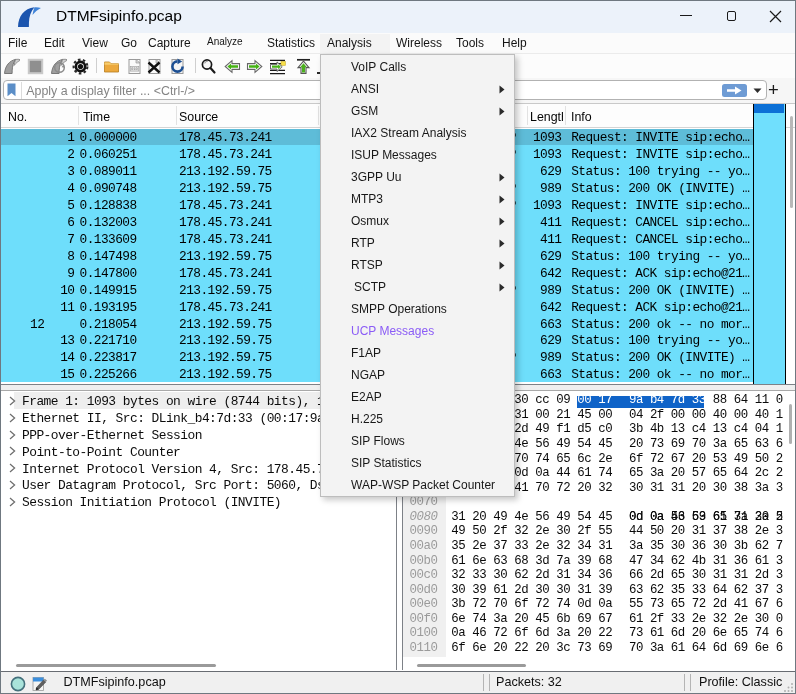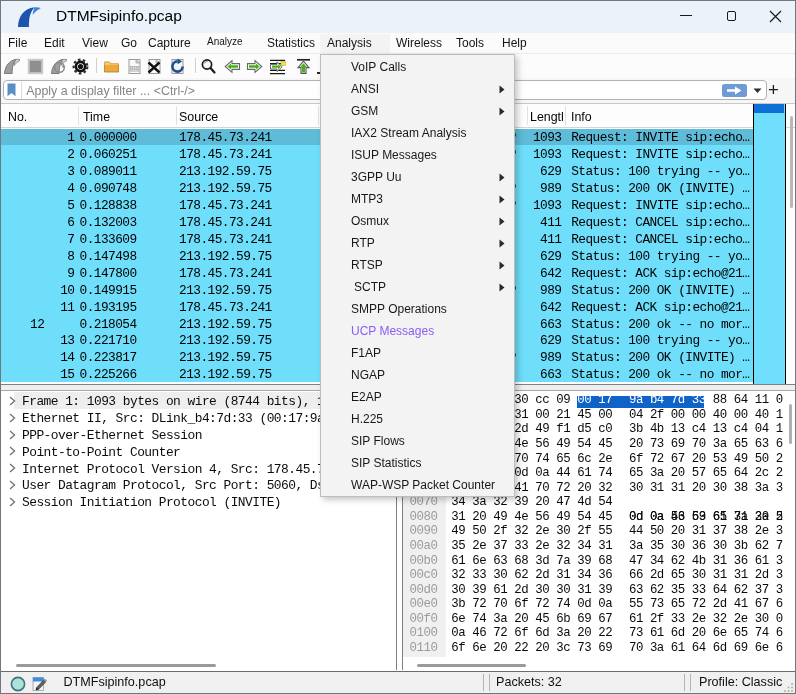--- a/index.html
+++ b/index.html
@@ -307,23 +307,22 @@
 <div style="position:absolute;top:60.52px;font-size:12.4px;letter-spacing:-0.44px;color:#0a0a0a;white-space:pre;font-family:Liberation Mono,monospace;left:6.5px;color:#9b9b9b;">0040</div>
 <div style="position:absolute;top:60.52px;font-size:12.4px;letter-spacing:-0.44px;color:#0a0a0a;white-space:pre;font-family:Liberation Mono,monospace;left:48.3px;">6f 40 69 70 74 65 6c 2e</div>
 <div style="position:absolute;top:60.52px;font-size:12.4px;letter-spacing:-0.44px;color:#0a0a0a;white-space:pre;font-family:Liberation Mono,monospace;left:225.9px;">6f 72 67 20 53 49 50 2</div>
 <div style="position:absolute;top:75.10px;font-size:12.4px;letter-spacing:-0.44px;color:#0a0a0a;white-space:pre;font-family:Liberation Mono,monospace;left:6.5px;color:#9b9b9b;">0050</div>
 <div style="position:absolute;top:75.10px;font-size:12.4px;letter-spacing:-0.44px;color:#0a0a0a;white-space:pre;font-family:Liberation Mono,monospace;left:48.3px;">32 2e 30 0d 0a 44 61 74</div>
 <div style="position:absolute;top:75.10px;font-size:12.4px;letter-spacing:-0.44px;color:#0a0a0a;white-space:pre;font-family:Liberation Mono,monospace;left:225.9px;">65 3a 20 57 65 64 2c 2</div>
 <div style="position:absolute;top:89.68px;font-size:12.4px;letter-spacing:-0.44px;color:#0a0a0a;white-space:pre;font-family:Liberation Mono,monospace;left:6.5px;color:#9b9b9b;">0060</div>
 <div style="position:absolute;top:89.68px;font-size:12.4px;letter-spacing:-0.44px;color:#0a0a0a;white-space:pre;font-family:Liberation Mono,monospace;left:48.3px;">32 37 20 41 70 72 20 32</div>
 <div style="position:absolute;top:89.68px;font-size:12.4px;letter-spacing:-0.44px;color:#0a0a0a;white-space:pre;font-family:Liberation Mono,monospace;left:225.9px;">30 31 31 20 30 38 3a 3</div>
 <div style="position:absolute;top:104.26px;font-size:12.4px;letter-spacing:-0.44px;color:#0a0a0a;white-space:pre;font-family:Liberation Mono,monospace;left:6.5px;color:#9b9b9b;">0070</div>
-<div style="position:absolute;top:104.26px;font-size:12.4px;letter-spacing:-0.44px;color:#0a0a0a;white-space:pre;font-family:Liberation Mono,monospace;left:48.3px;">34 3a 32 39 20 47 4d 54</div>
 <div style="position:absolute;top:104.26px;font-size:12.4px;letter-spacing:-0.44px;color:#0a0a0a;white-space:pre;font-family:Liberation Mono,monospace;left:225.9px;margin-top:15px;">0d 0a 43 53 65 71 3a 2</div>
-<div style="position:absolute;top:118.84px;font-size:12.4px;letter-spacing:-0.44px;color:#0a0a0a;white-space:pre;font-family:Liberation Mono,monospace;left:6.5px;color:#9b9b9b;">0080</div>
+<div style="position:absolute;top:118.84px;font-size:12.4px;letter-spacing:-0.44px;color:#0a0a0a;white-space:pre;font-family:Liberation Mono,monospace;left:6.5px;color:#9b9b9b;font-style:italic;">0080</div>
 <div style="position:absolute;top:118.84px;font-size:12.4px;letter-spacing:-0.44px;color:#0a0a0a;white-space:pre;font-family:Liberation Mono,monospace;left:48.3px;">31 20 49 4e 56 49 54 45</div>
 <div style="position:absolute;top:118.84px;font-size:12.4px;letter-spacing:-0.44px;color:#0a0a0a;white-space:pre;font-family:Liberation Mono,monospace;left:225.9px;">0d 0a 56 69 61 3a 20 5</div>
 <div style="position:absolute;top:133.42px;font-size:12.4px;letter-spacing:-0.44px;color:#0a0a0a;white-space:pre;font-family:Liberation Mono,monospace;left:6.5px;color:#9b9b9b;">0090</div>
 <div style="position:absolute;top:133.42px;font-size:12.4px;letter-spacing:-0.44px;color:#0a0a0a;white-space:pre;font-family:Liberation Mono,monospace;left:48.3px;">49 50 2f 32 2e 30 2f 55</div>
 <div style="position:absolute;top:133.42px;font-size:12.4px;letter-spacing:-0.44px;color:#0a0a0a;white-space:pre;font-family:Liberation Mono,monospace;left:225.9px;">44 50 20 31 37 38 2e 3</div>
 <div style="position:absolute;top:148.00px;font-size:12.4px;letter-spacing:-0.44px;color:#0a0a0a;white-space:pre;font-family:Liberation Mono,monospace;left:6.5px;color:#9b9b9b;">00a0</div>
 <div style="position:absolute;top:148.00px;font-size:12.4px;letter-spacing:-0.44px;color:#0a0a0a;white-space:pre;font-family:Liberation Mono,monospace;left:48.3px;">35 2e 37 33 2e 32 34 31</div>
 <div style="position:absolute;top:148.00px;font-size:12.4px;letter-spacing:-0.44px;color:#0a0a0a;white-space:pre;font-family:Liberation Mono,monospace;left:225.9px;">3a 35 30 36 30 3b 62 7</div>
 <div style="position:absolute;top:162.58px;font-size:12.4px;letter-spacing:-0.44px;color:#0a0a0a;white-space:pre;font-family:Liberation Mono,monospace;left:6.5px;color:#9b9b9b;">00b0</div>
 <div style="position:absolute;top:162.58px;font-size:12.4px;letter-spacing:-0.44px;color:#0a0a0a;white-space:pre;font-family:Liberation Mono,monospace;left:48.3px;">61 6e 63 68 3d 7a 39 68</div>

